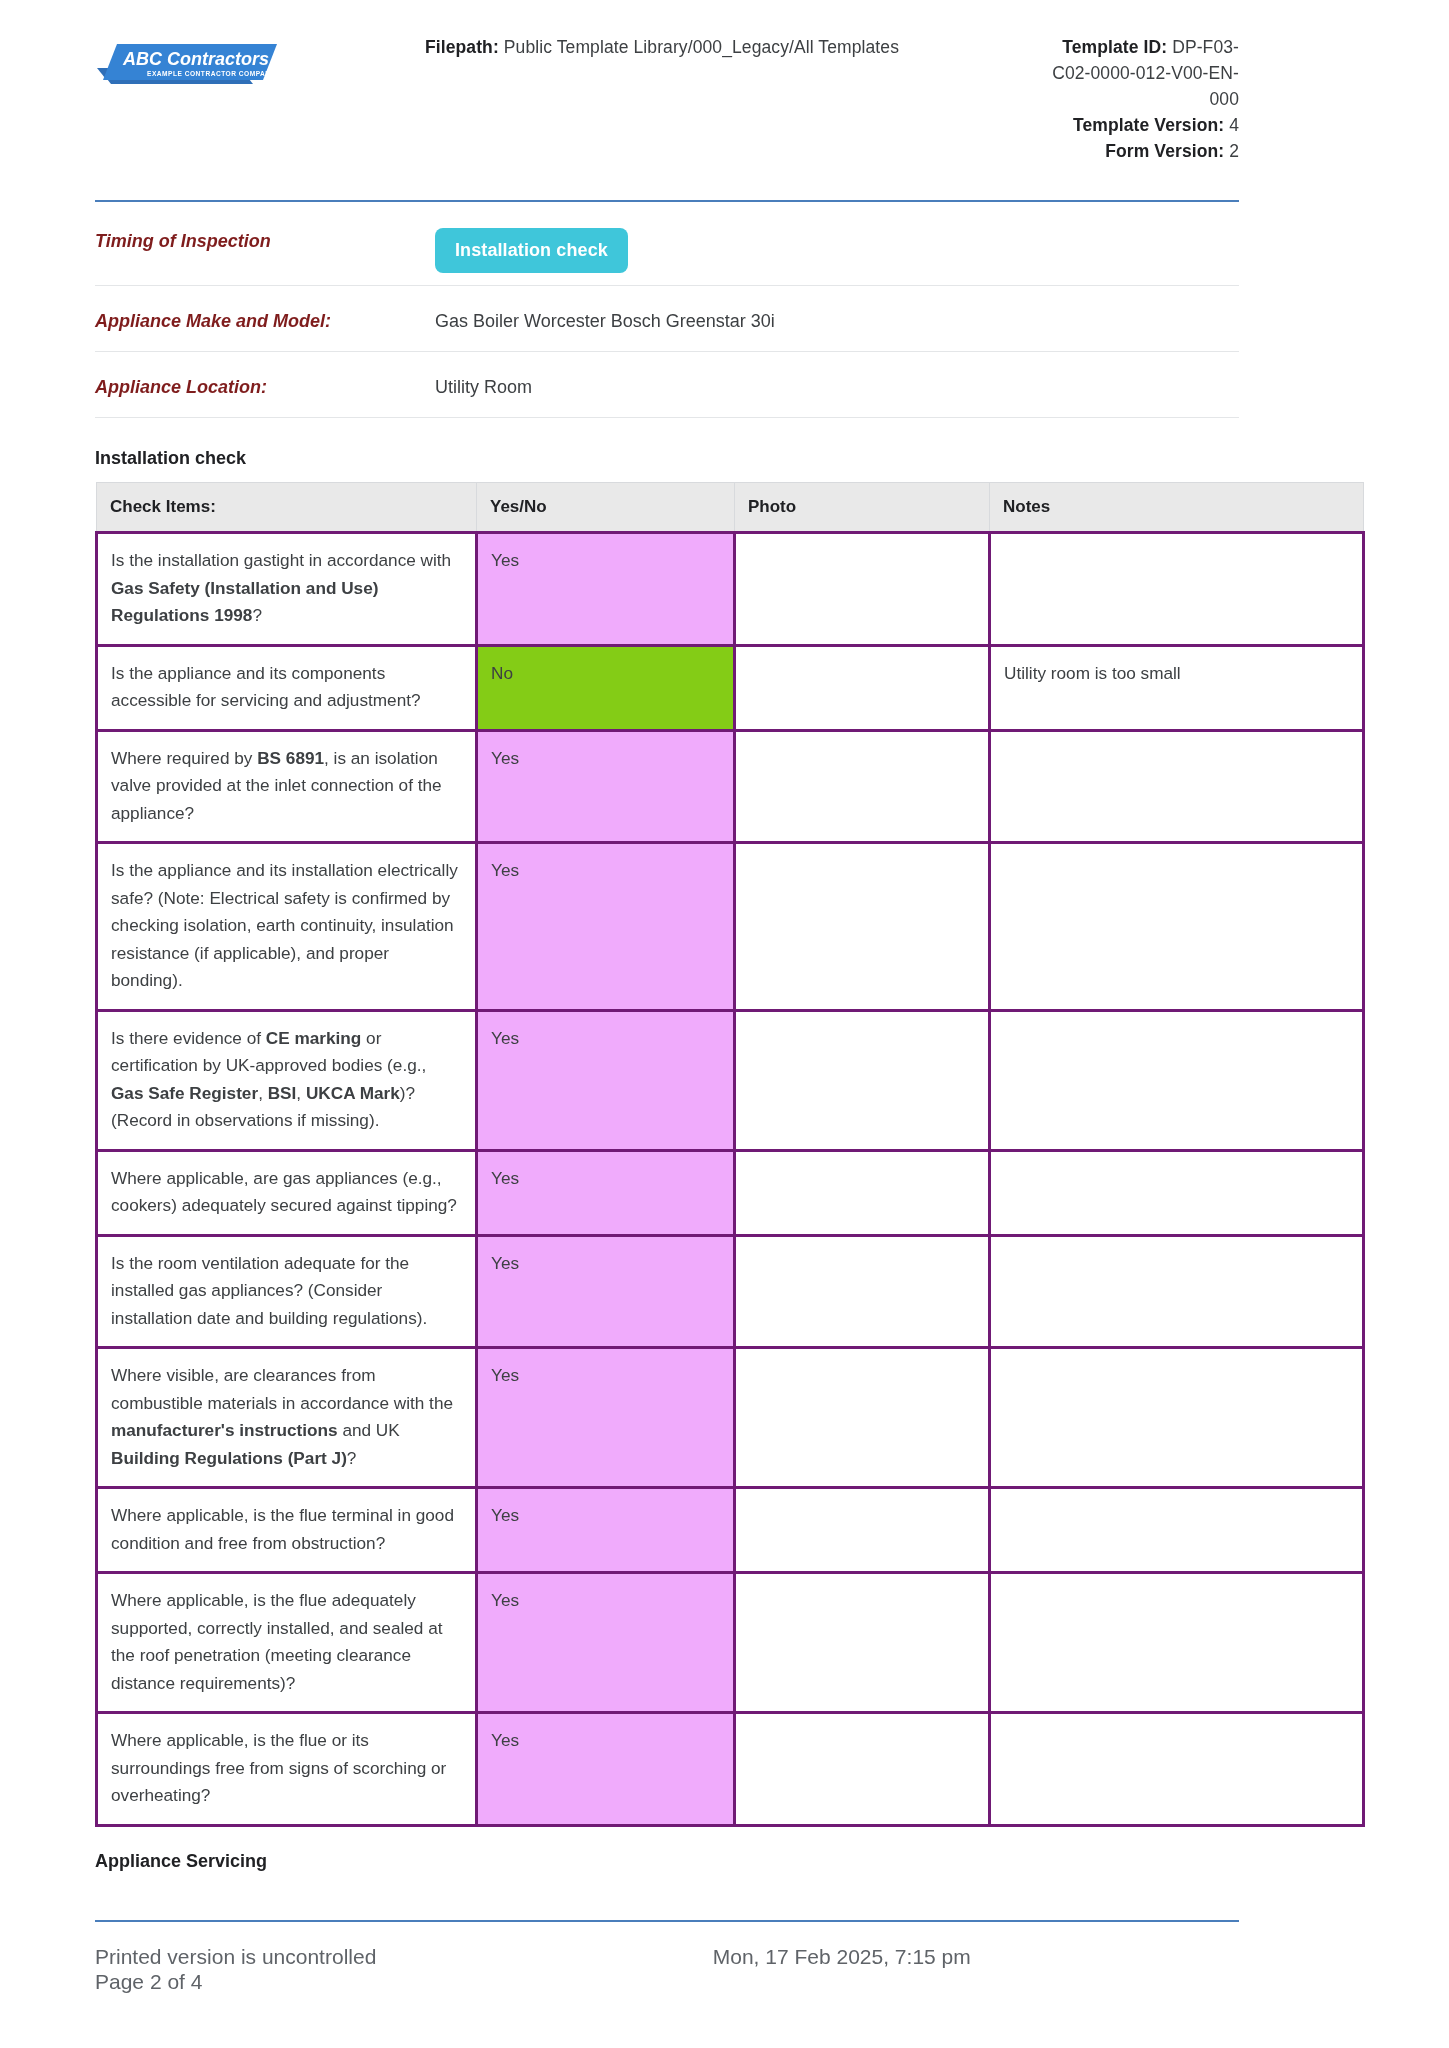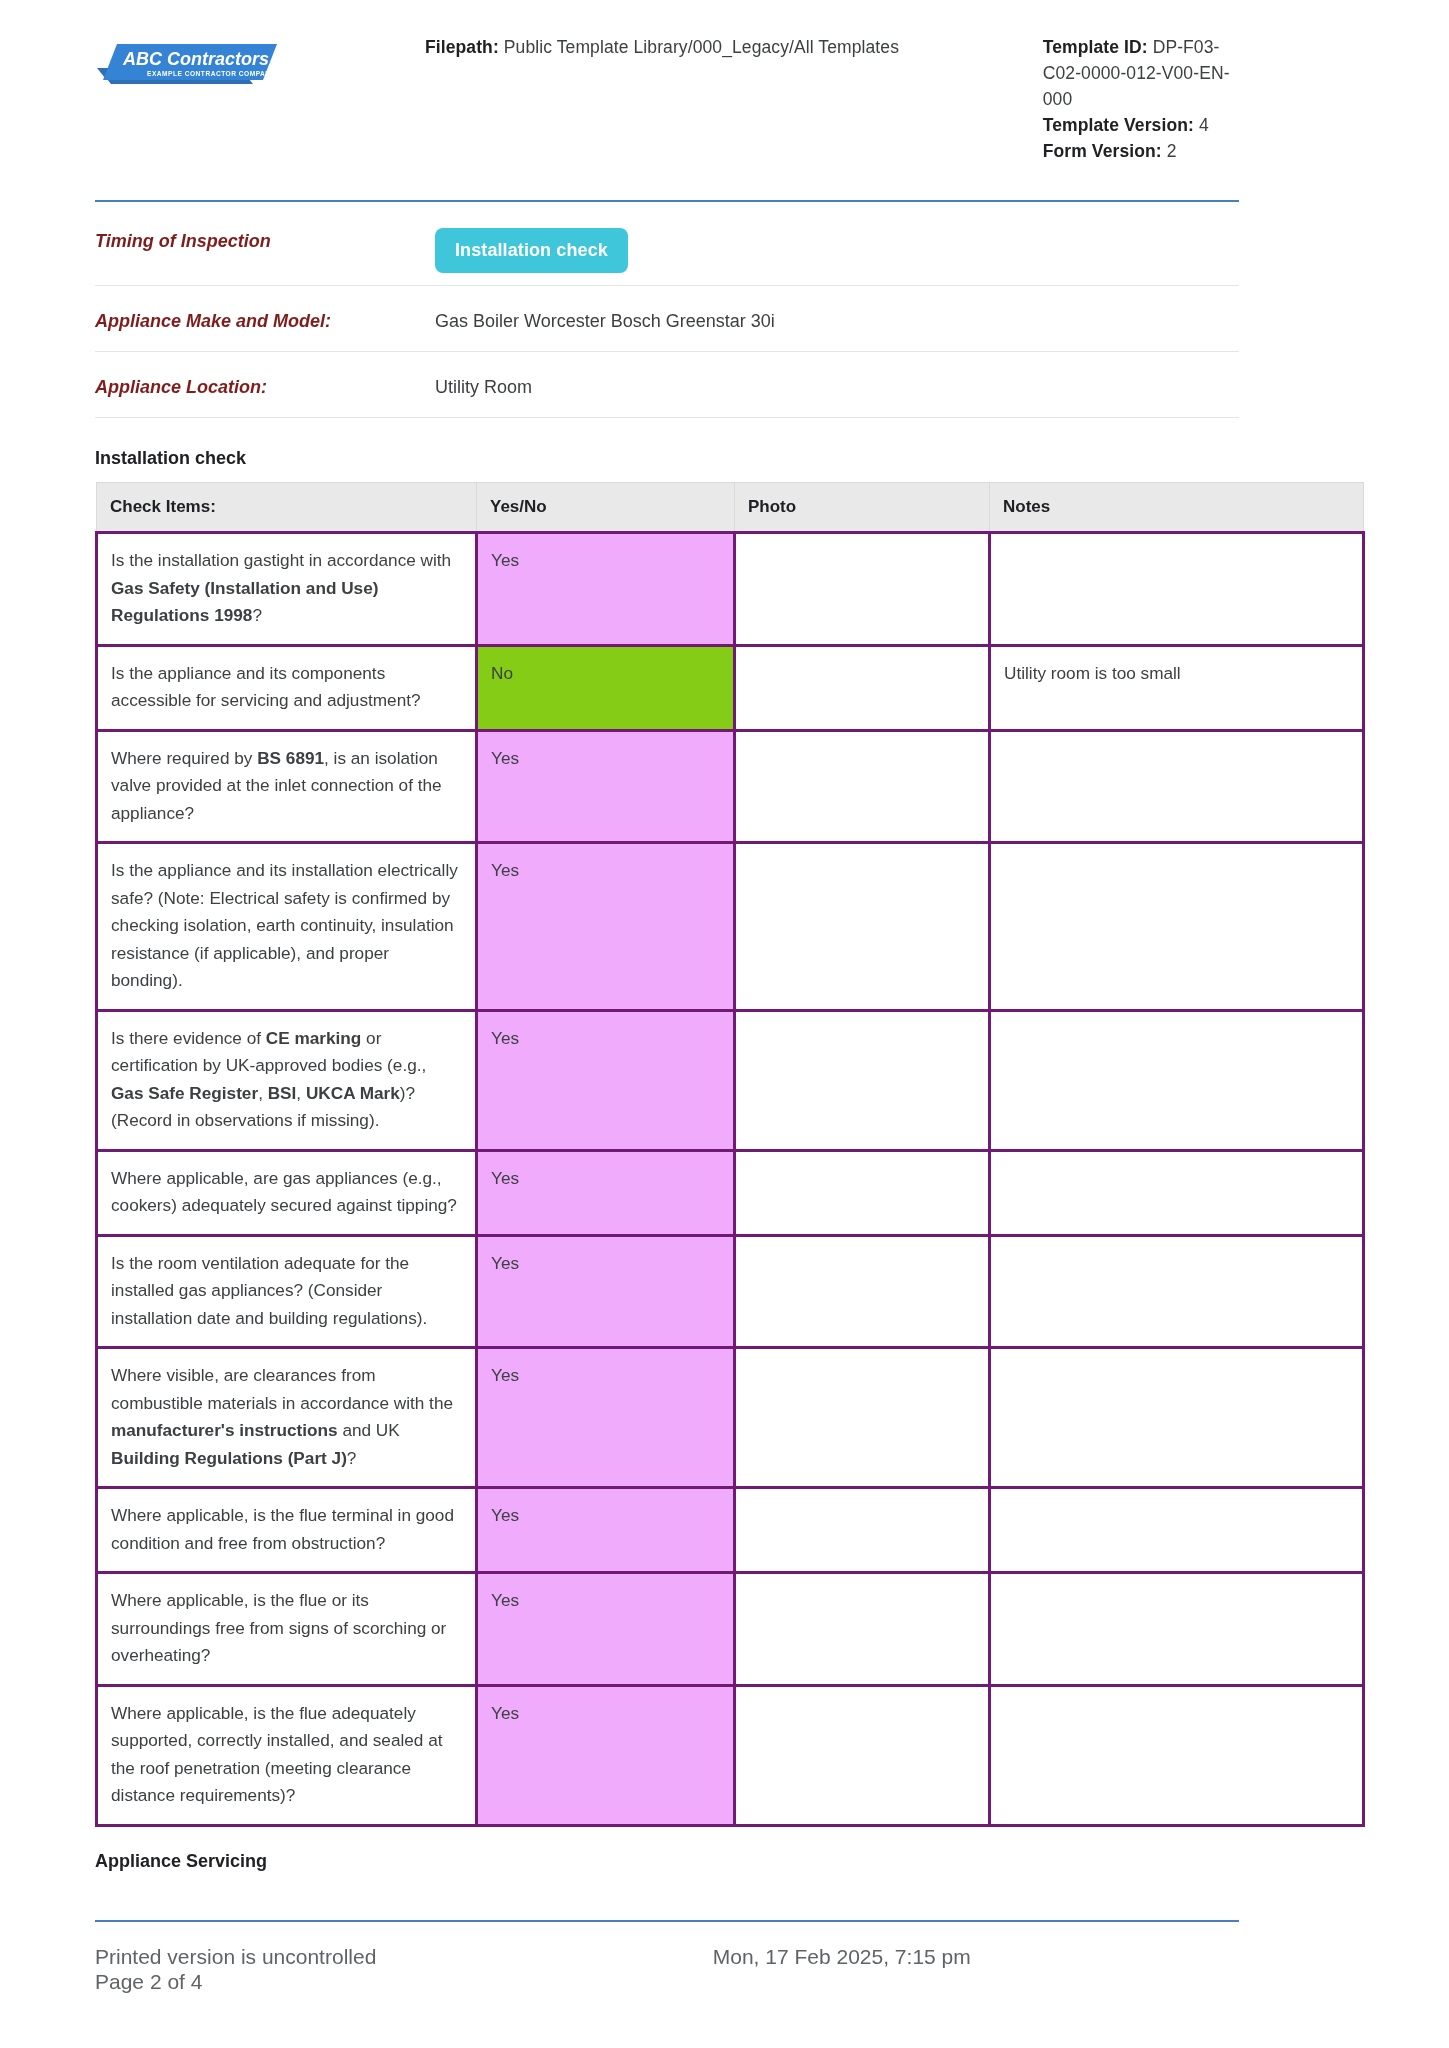--- a/index.html
+++ b/index.html
@@ -44,20 +44,21 @@
   .logo svg { display: block; }
 
   .header-mid {
     flex: 0 0 calc(54%);
     width: 54%;
     padding-top: 4px;
   }
   .header-right {
     flex: 1 1 auto;
     padding-top: 4px;
+    text-align: right;
   }
   .meta-line {
     font-size: 17.5px;
     line-height: 26px;
     color: #3d4043;
     letter-spacing: 0.1px;
   }
   .meta-line b { color: #202124; font-weight: bold; }
 
   .rule-top {
@@ -305,27 +306,27 @@
           <td></td>
           <td></td>
         </tr>
         <tr>
           <td>Where applicable, is the flue terminal in good condition and free from obstruction?</td>
           <td class="ans-yes">Yes</td>
           <td></td>
           <td></td>
         </tr>
         <tr>
+          <td>Where applicable, is the flue adequately supported, correctly installed, and sealed at the roof penetration (meeting clearance distance requirements)?</td>
+          <td class="ans-yes">Yes</td>
+          <td></td>
+          <td></td>
+        </tr>
+        <tr>
           <td>Where applicable, is the flue or its surroundings free from signs of scorching or overheating?</td>
-          <td class="ans-yes">Yes</td>
-          <td></td>
-          <td></td>
-        </tr>
-        <tr>
-          <td>Where applicable, is the flue adequately supported, correctly installed, and sealed at the roof penetration (meeting clearance distance requirements)?</td>
           <td class="ans-yes">Yes</td>
           <td></td>
           <td></td>
         </tr>
       </tbody>
   </table>
 
   <div class="section-title tight">Appliance Servicing</div>
 
   <div class="footer">

